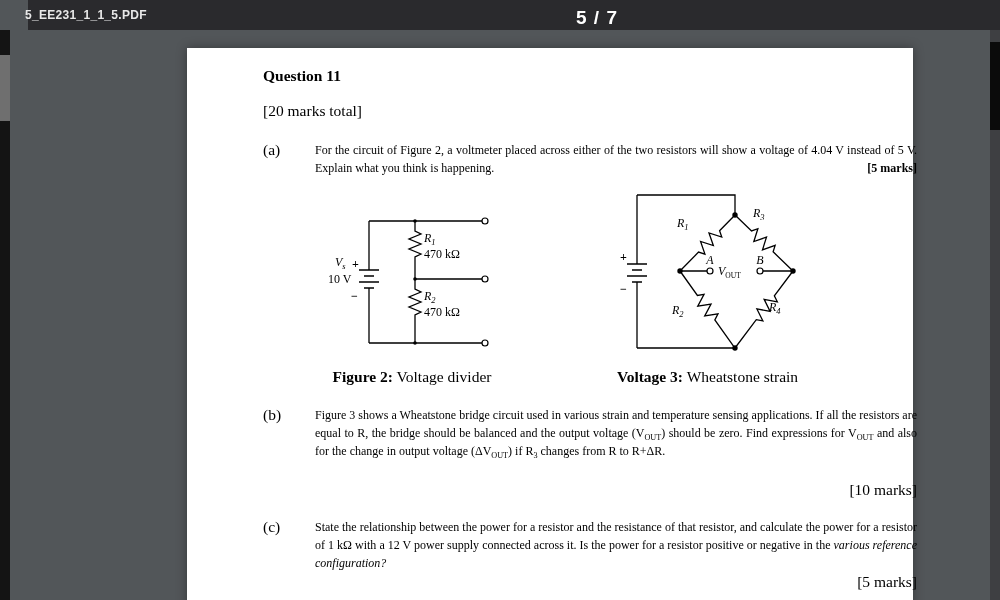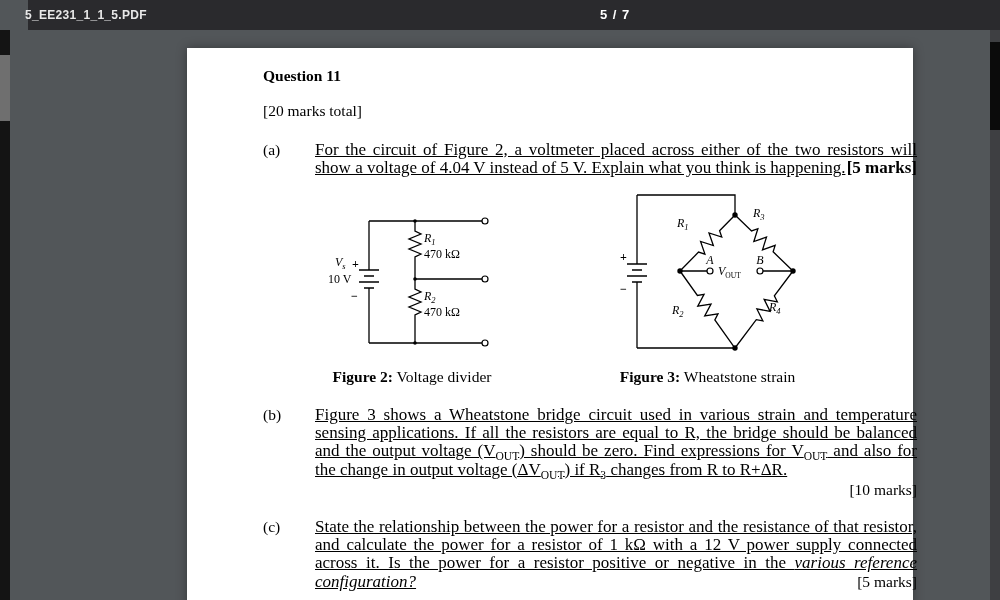--- a/index.html
+++ b/index.html
@@ -3,34 +3,34 @@
 <meta charset="utf-8">
 <style>
   * { margin:0; padding:0; box-sizing:border-box; }
   html,body { width:1000px; height:600px; overflow:hidden; }
   body { background:#525659; font-family:"Liberation Sans", sans-serif; }
   .screen { position:relative; width:1000px; height:600px; overflow:hidden; background:#525659; }
 
   
   .topbar { position:absolute; left:0; top:0; width:1000px; height:30px; background:#2a2a2d; z-index:6;margin-left:28px; }
   .filename { position:absolute; left:-3px; top:8px; font-size:12px; font-weight:bold; color:#e8e8e8; letter-spacing:.3px; white-space:nowrap; }
-  .pageind { position:absolute; left:572px; top:7px; font-size:13px; font-weight:bold; color:#ffffff; letter-spacing:1px; }
+  .pageind { position:absolute; left:548px; top:7px; font-size:19px; font-weight:bold; color:#ffffff; letter-spacing:1px; }
   .leftstrip { position:absolute; left:0; top:30px; width:10px; height:570px; background:#141414; z-index:5; }
   .leftthumb { position:absolute; left:0; top:25px; width:10px; height:66px; background:#6f6f6f; }
   .vscroll { position:absolute; right:0; top:30px; width:10px; height:570px; background:#3e3f42; z-index:5; }
   .vthumb { position:absolute; left:0; top:12px; width:10px; height:88px; background:#0b0b0b; }
 
   
   .page { position:absolute; left:187px; top:40px; width:726px; height:560px; background:#ffffff;
           box-shadow:0 0 10px rgba(0,0,0,.35); color:#000; font-family:"Liberation Serif", serif;margin-top:8px; }
   .abs { position:absolute; }
   .h-title   { left:76px; top:19px; font-weight:bold; font-size:15.5px; }
   .h-marks   { left:76px; top:54px; font-weight:normal; font-size:15.5px; }
   .plabel { font-size:15.5px; }
-  .ptext  { width:602px; font-size:17px; line-height:18.2px; text-align:justify;text-decoration:underline; }
+  .ptext  { width:602px; font-size:12px; line-height:18.2px; text-align:justify; }
   .marks-inline { float:right; font-weight:bold; }
   .marks-line { width:602px; text-align:right; font-weight:normal; font-size:15.5px; }
   sub { font-size:.68em; line-height:0; }
   .pa-label { left:76px;  top:93px; }
   .pa-text  { left:128px; top:93px; }
   .pb-label { left:76px;  top:358px; }
   .pb-text  { left:128px; top:358px; }
   .pb-marks { left:128px; top:433px; }
   .pc-label { left:76px;  top:470px; }
   .pc-text  { left:128px; top:470px; }
@@ -136,21 +136,21 @@
       <text x="154" y="125"><tspan class="it">R</tspan><tspan class="csub" dy="3">4</tspan></text>
       <text x="95" y="78" text-anchor="middle" class="it">A</text>
       <text x="145" y="78" text-anchor="middle" class="it">B</text>
       <text x="103" y="89"><tspan class="it">V</tspan><tspan class="voutsub" dy="2.5">OUT</tspan></text>
     </svg>
 
     <div class="abs caption cap2">
       <b>Figure 2:</b><span> Voltage divider</span>
     </div>
     <div class="abs caption cap3">
-      <b>Figure 3:</b><span> Wheatstone strain</span>
+      <b>Voltage 3:</b><span> Wheatstone strain</span>
     </div>
 
     <div class="abs plabel pb-label">(b)</div>
     <div class="abs ptext pb-text"><span>Figure 3 shows a Wheatstone bridge circuit used in various strain and temperature sensing applications. If all the resistors are equal to R, the bridge should be balanced and the output voltage (V</span><sub>OUT</sub><span>) should be zero. Find expressions for V</span><sub>OUT</sub><span> and also for the change in output voltage (ΔV</span><sub>OUT</sub><span>) if R</span><sub>3</sub><span> changes from R to R+ΔR.</span></div>
     <div class="abs marks-line pb-marks">[10 marks]</div>
 
     <div class="abs plabel pc-label">(c)</div>
     <div class="abs ptext pc-text"><span>State the relationship between the power for a resistor and the resistance of that resistor, and calculate the power for a resistor of 1 kΩ with a 12 V power supply connected across it. Is the power for a resistor positive or negative in the </span><i>various reference configuration?</i></div>
     <div class="abs marks-line pc-marks">[5 marks]</div>
 

